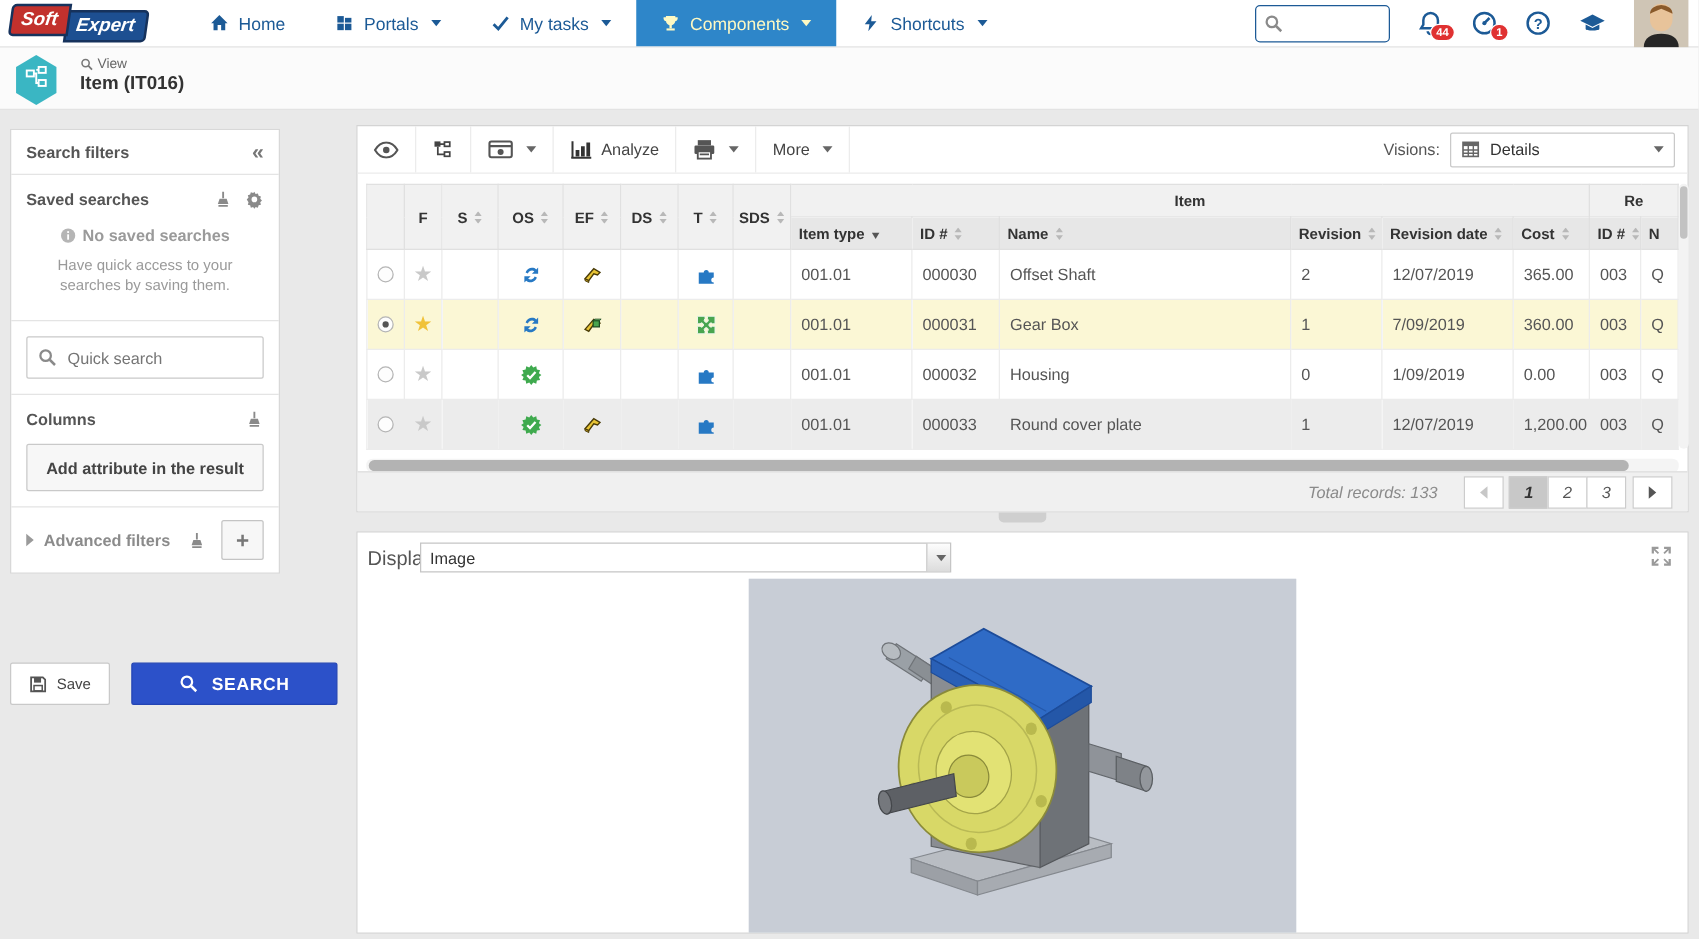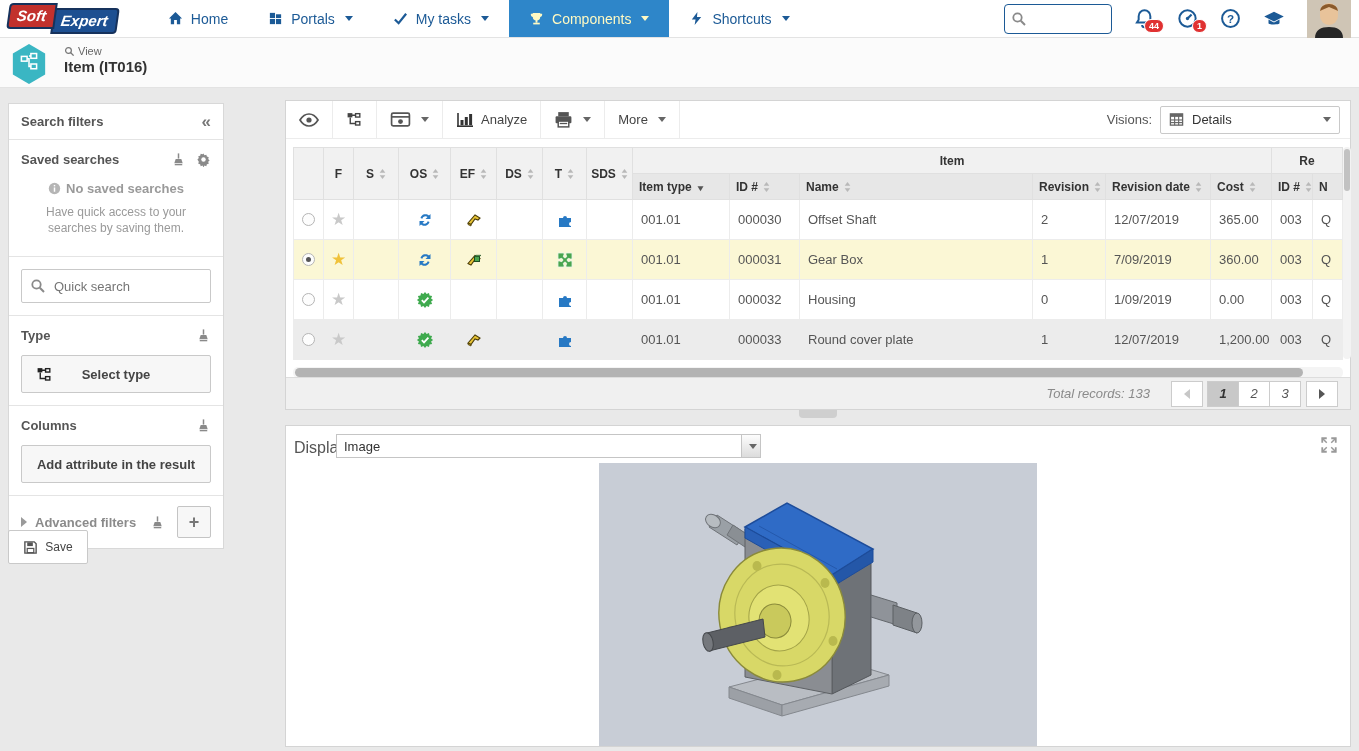--- a/index.html
+++ b/index.html
@@ -416,35 +416,20 @@
 
   <div class="sb-section">
     <div class="qs-wrap">
       <svg class="mag" width="16" height="16" style="color:#8a8a8a">
           <use href="#i-mag"></use>
         </svg>
       <input type="text" placeholder="Quick search" style="">
     </div>
   </div>
 
-  <div class="sb-section">
-    <div class="sb-title-row">
-      <span>Type</span>
-      <span class="sp"></span>
-      <svg class="sb-ic" width="15" height="15" style="color:#8a8a8a">
-          <use href="#i-broom"></use>
-        </svg>
-    </div>
-    <div class="sb-btn">
-      <svg class="lead-ic" width="17" height="17" style="color:#222">
-          <use href="#i-tree"></use>
-        </svg>
-      <span>Select type</span>
-    </div>
-  </div>
 
   <div class="sb-section">
     <div class="sb-title-row">
       <span>Columns</span>
       <span class="sp"></span>
       <svg class="sb-ic" width="15" height="15" style="color:#8a8a8a">
           <use href="#i-broom"></use>
         </svg>
     </div>
     <div class="sb-btn">
@@ -464,20 +449,26 @@
     </div>
   </div>
 </div>
 
 <div class="sb-actions">
   <div class="save-btn">
     <svg width="15" height="15" style="color:#555">
         <use href="#i-floppy"></use>
       </svg>
     <span>Save</span>
+  </div>
+  <div class="search-btn">
+    <svg width="16" height="16" style="color:#fff">
+        <use href="#i-mag"></use>
+      </svg>
+    <span>SEARCH</span>
   </div>
 </div>
 
 <div class="main-panel">
 
   <div class="toolbar">
     <div class="tool-btn">
       <svg width="20" height="14" style="color:#555">
           <use href="#i-eye"></use>
         </svg>

